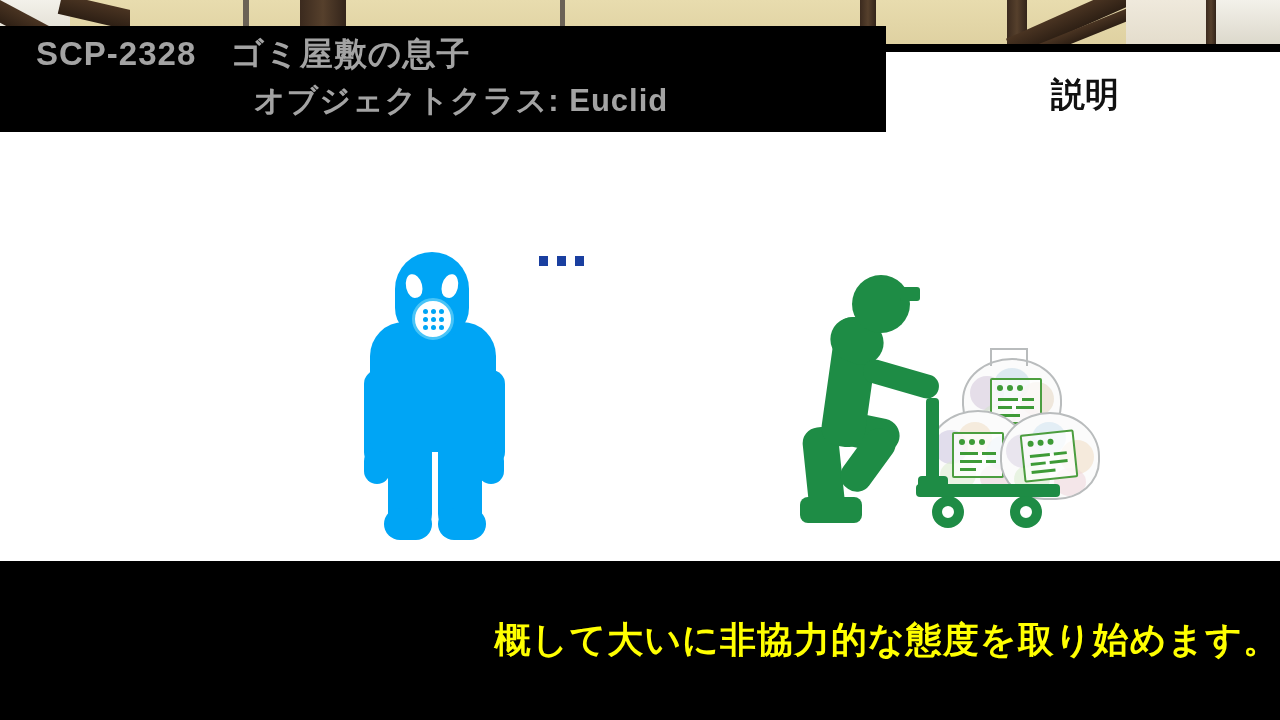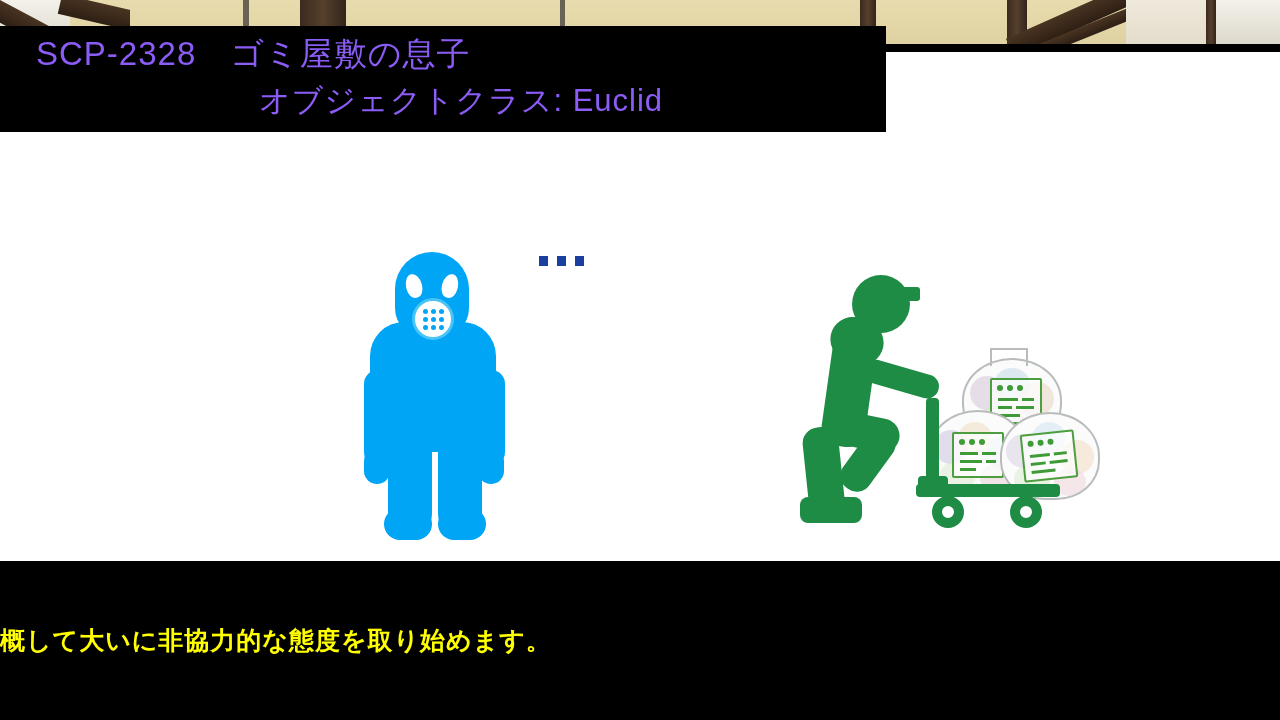--- a/index.html
+++ b/index.html
@@ -46,22 +46,22 @@
   
   #title-box {
     position: absolute;
     left: 0; top: 26px;
     width: 886px; height: 106px;
     background: #000000;
     box-sizing: border-box;
     padding: 4px 0 0 36px;
   }
   .title-line {
-    color: #8b5cf6;
-    font-weight: normal;
+    color: #a3a3a3;
+    font-weight: bold;
     font-size: 33px;
     line-height: 47px;
     letter-spacing: 1px;
     white-space: nowrap;
   }
   .title-line.second { font-size: 31px; text-align: center; }
 
   
   #top-rule {
     position: absolute;
@@ -270,24 +270,24 @@
   #bottom-bar {
     position: absolute;
     left: 0; top: 561px;
     width: 1280px; height: 159px;
     background: #000000;
   }
   #subtitle {
     position: absolute;
     left: 0; top: 618px;
     width: 1280px;
-    text-align: left;
+    text-align: right;
     color: #FFFF00;
     font-weight: bold;
-    font-size: 25px;
+    font-size: 36px;
     line-height: 44px;
     letter-spacing: 1px;
     text-shadow: 0 0 2px #000;
   }
 </style>
 </head>
 <body>
 
 <div id="stage">
 
@@ -313,20 +313,21 @@
 
   <div id="white-area"></div>
 
   <div id="top-rule"></div>
 
   <div id="title-box">
     <div class="title-line">SCP-2328　ゴミ屋敷の息子</div>
     <div class="title-line second">オブジェクトクラス: Euclid</div>
   </div>
 
+  <div id="section-label">説明</div>
 
   <div id="ellipsis">
     <i></i>
     <i></i>
     <i></i>
   </div>
 
   <div id="hazmat">
     <div class="hz arm-l"></div>
     <div class="hz arm-r"></div>

